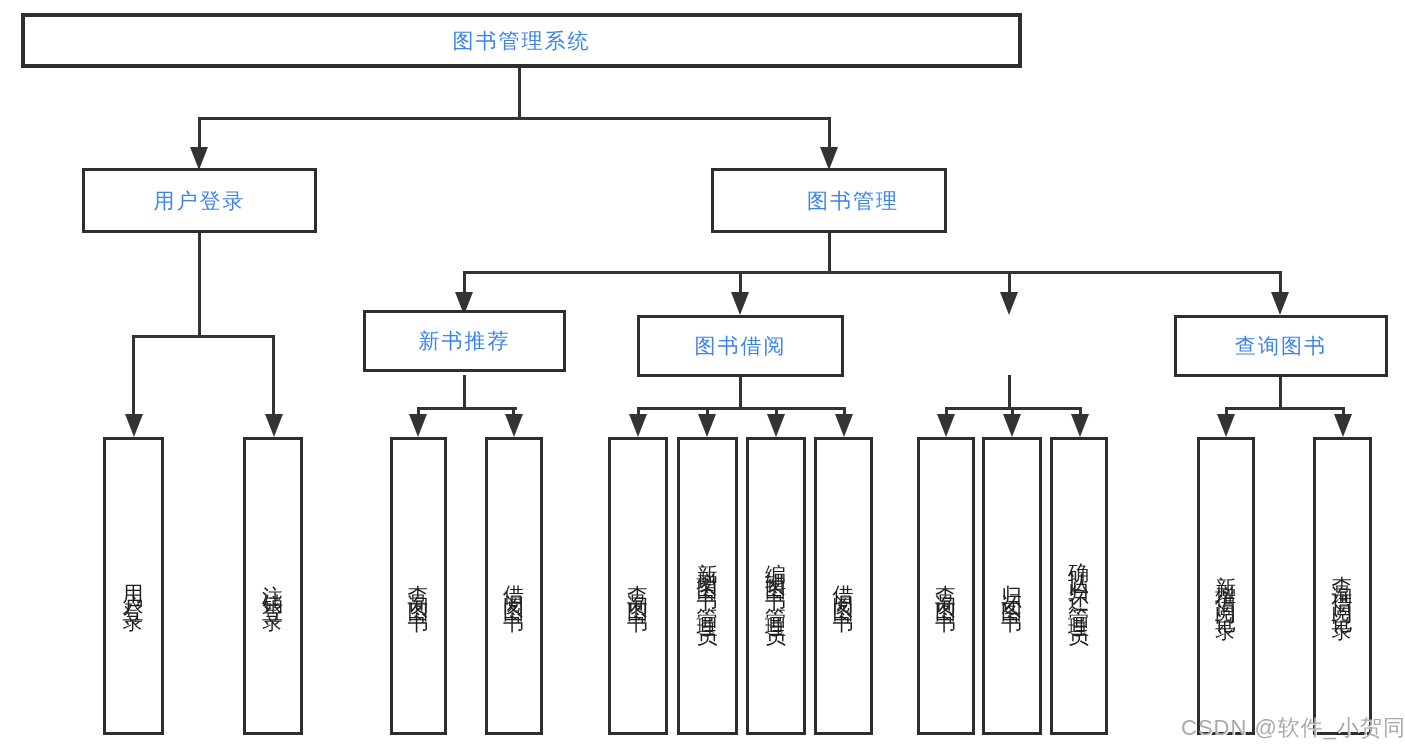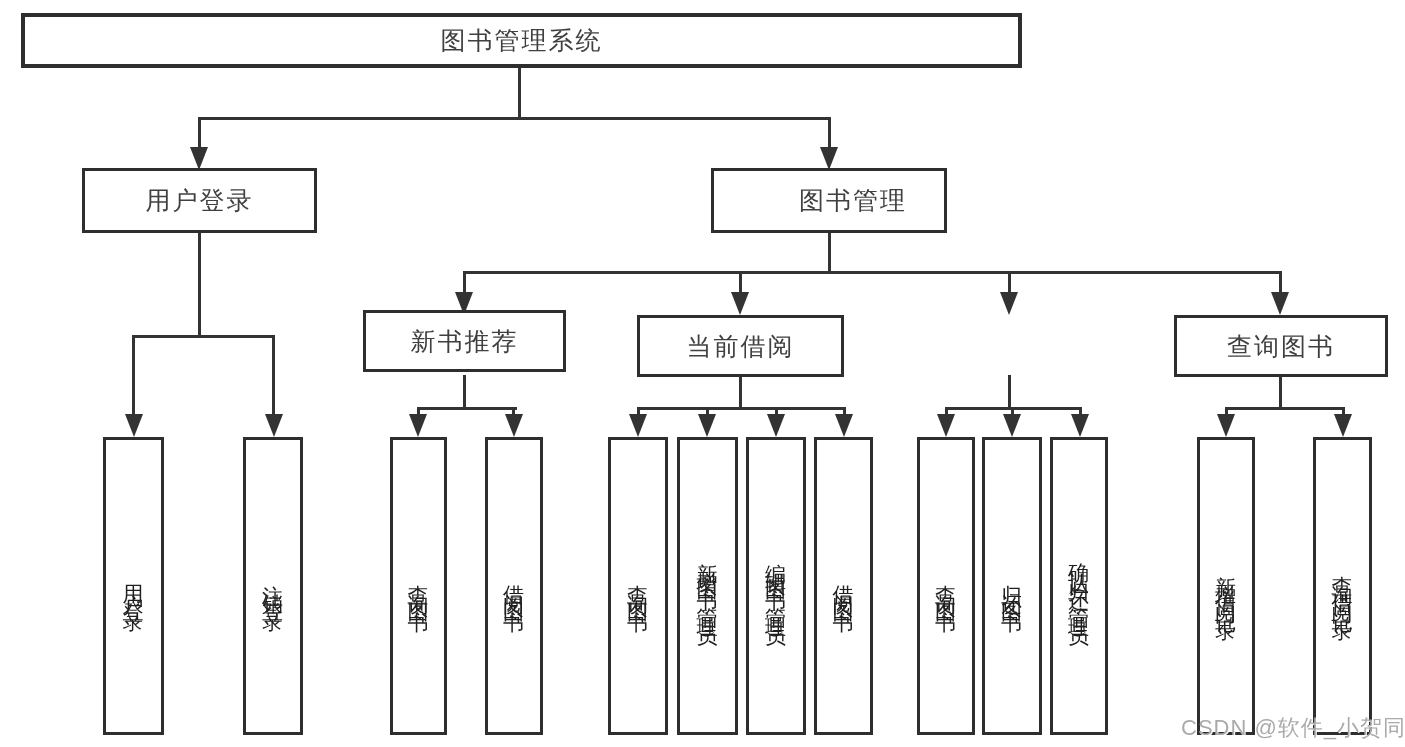--- a/index.html
+++ b/index.html
@@ -27,23 +27,23 @@
     position: absolute;
     box-sizing: border-box;
     border: 3px solid #2e2e2e;
     background: #ffffff;
     display: flex;
     align-items: center;
     justify-content: center;
   }
   .box.root { border-width: 4px; }
   .hlabel {
-    font-size: 25px;
+    font-size: 21px;
     letter-spacing: 2px;
-    color: #404040;
+    color: #3b82f6;
     white-space: nowrap;
   }
   
   .vbox {
     position: absolute;
     box-sizing: border-box;
     border: 3px solid #2e2e2e;
     background: #ffffff;
     top: 437px;
     height: 298px;
@@ -143,21 +143,21 @@
     <span class="hlabel">用户登录</span>
   </div>
   <div class="box" style="left:711px; top:168px; width:236px; height:65px;padding-left:48px;">
     <span class="hlabel">图书管理</span>
   </div>
 
   <div class="box" style="left:363px; top:310px; width:203px; height:62px;">
     <span class="hlabel">新书推荐</span>
   </div>
   <div class="box" style="left:637px; top:315px; width:207px; height:62px;">
-    <span class="hlabel">当前借阅</span>
+    <span class="hlabel">图书借阅</span>
   </div>
   <div class="box" style="left:1174px; top:315px; width:214px; height:62px;">
     <span class="hlabel">查询图书</span>
   </div>
 
   <div class="vbox" style="left:103px; width:61px;">
     <span class="vlabel">用户登录</span>
   </div>
   <div class="vbox" style="left:243px; width:60px;">
     <span class="vlabel">注销登录</span>

